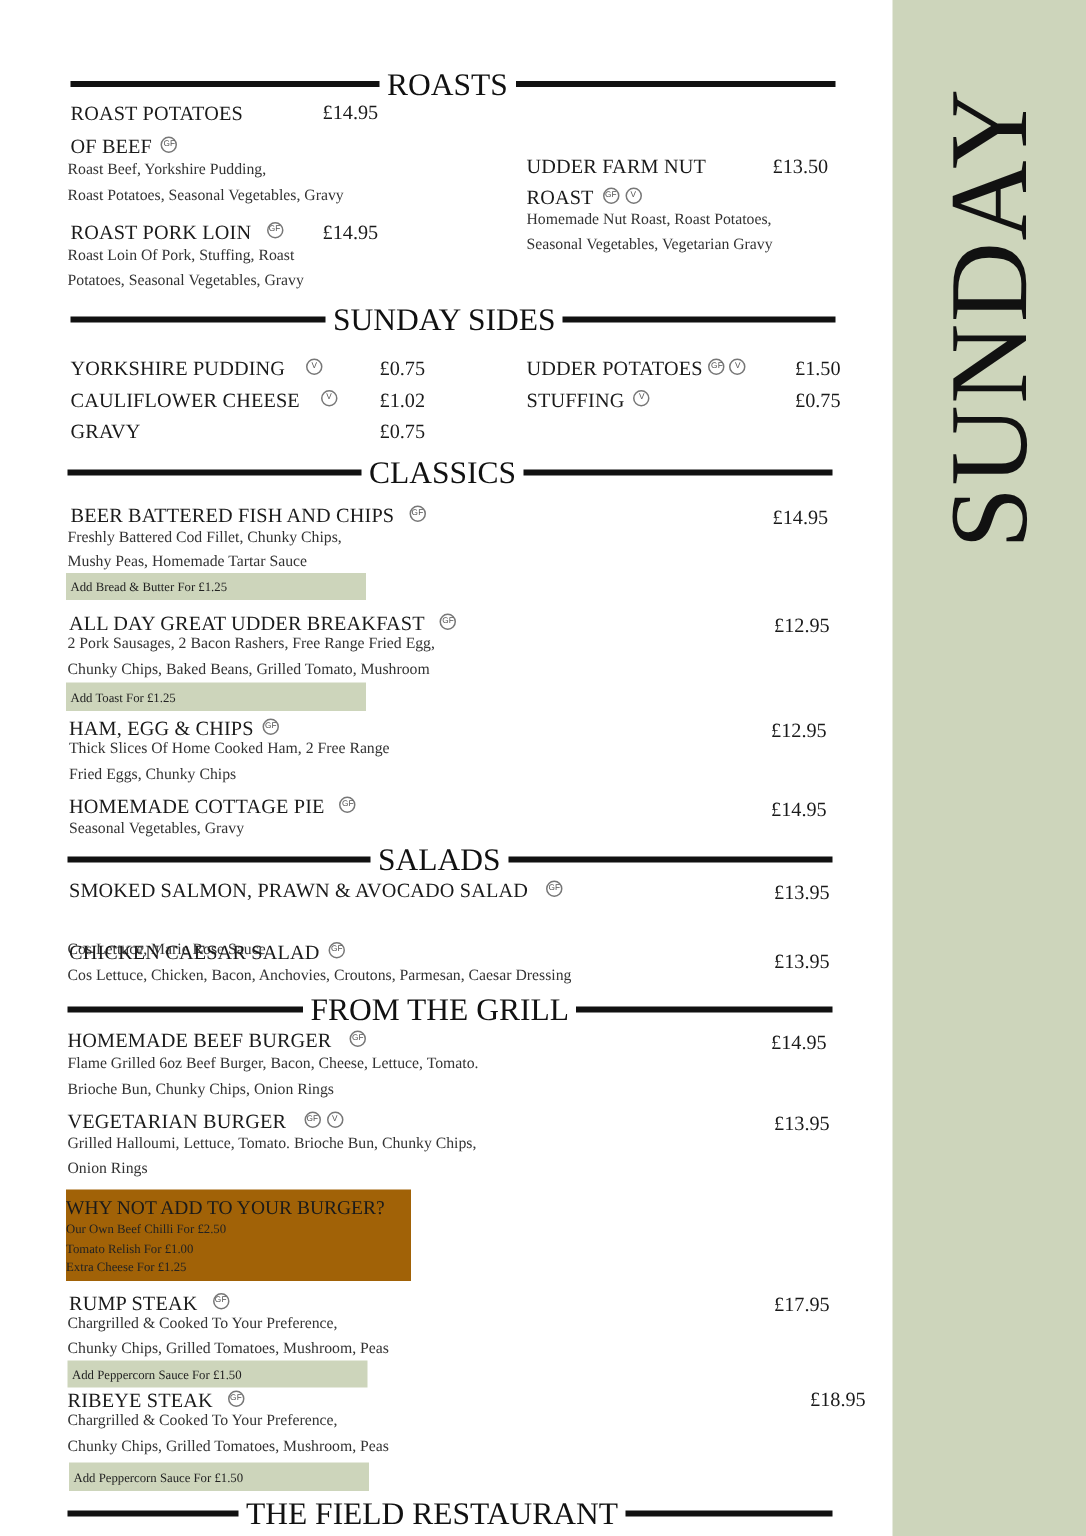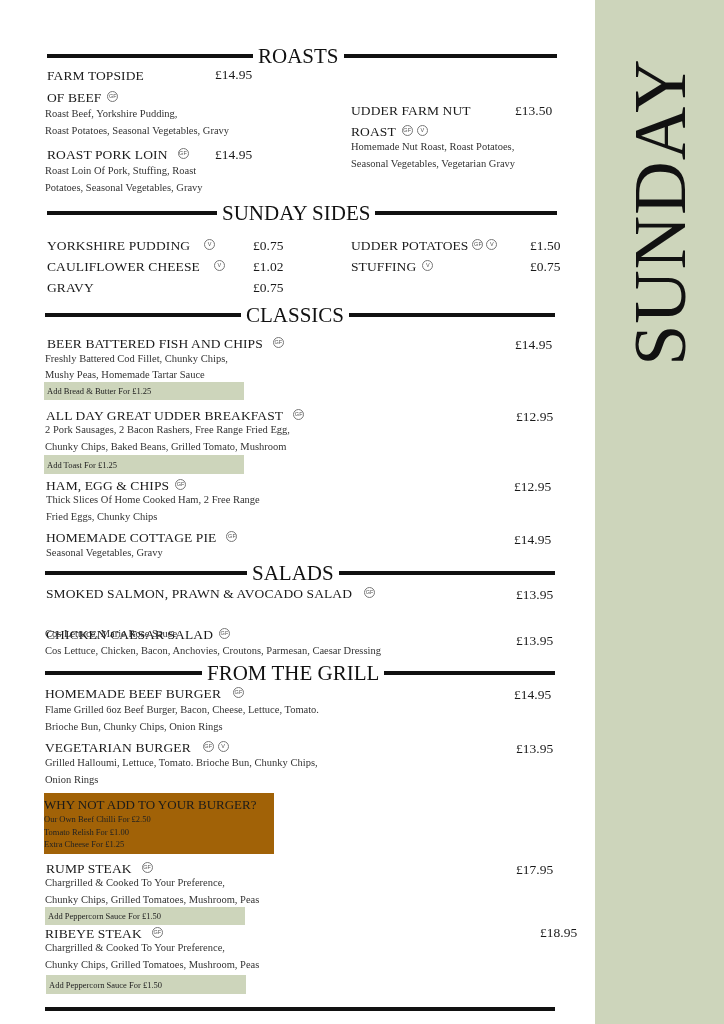--- a/index.html
+++ b/index.html
@@ -39,21 +39,21 @@
 
 <div class="sidebar"></div>
 <div class="sidebar-title">SUNDAY</div>
 
 <div class="section-head" style="left:47px; top:44px; width:510px;">
   <div class="rule" style="flex:0 0 206px;"></div>
   <div class="title">ROASTS</div>
   <div class="rule"></div>
 </div>
 
-<div class="abs name" style="left:47px; top:68px;">FARM TOPSIDE</div>
+<div class="abs name" style="left:47px; top:68px;">ROAST POTATOES</div>
 <div class="abs price" style="left:215px; top:67px;">£14.95</div>
 <div class="abs name" style="left:47px; top:90px;"><span>OF BEEF</span><span class="badge">GF</span></div>
 <div class="abs desc" style="left:45px; top:108px;">Roast Beef, Yorkshire Pudding,</div>
 <div class="abs desc" style="left:45px; top:125px;">Roast Potatoes, Seasonal Vegetables, Gravy</div>
 
 <div class="abs name" style="left:47px; top:147px;"><span>ROAST PORK LOIN</span><span class="badge" style="margin-left:10px;">GF</span></div>
 <div class="abs price" style="left:215px; top:147px;">£14.95</div>
 <div class="abs desc" style="left:45px; top:165px;">Roast Loin Of Pork, Stuffing, Roast</div>
 <div class="abs desc" style="left:45px; top:182px;">Potatoes, Seasonal Vegetables, Gravy</div>
 
@@ -151,14 +151,15 @@
 <div class="addon" style="left:45px; top:907px; width:200px; height:18px;">Add Peppercorn Sauce For £1.50</div>
 
 <div class="abs name" style="left:45px; top:926px;"><span>RIBEYE STEAK</span><span class="badge" style="margin-left:10px;">GF</span></div>
 <div class="abs price" style="left:516px; top:925px;margin-left:24px;">£18.95</div>
 <div class="abs desc" style="left:45px; top:942px;">Chargrilled &amp; Cooked To Your Preference,</div>
 <div class="abs desc" style="left:45px; top:959px;">Chunky Chips, Grilled Tomatoes, Mushroom, Peas</div>
 <div class="addon" style="left:46px; top:975px; width:200px; height:19px;">Add Peppercorn Sauce For £1.50</div>
 
 <div class="section-head" style="left:45px; top:997px; width:510px;">
   <div class="rule" style="flex:0 0 114px;"></div>
+  <div class="title">THE FIELD RESTAURANT</div>
   <div class="rule"></div>
 </div>
 
 </body></html>

